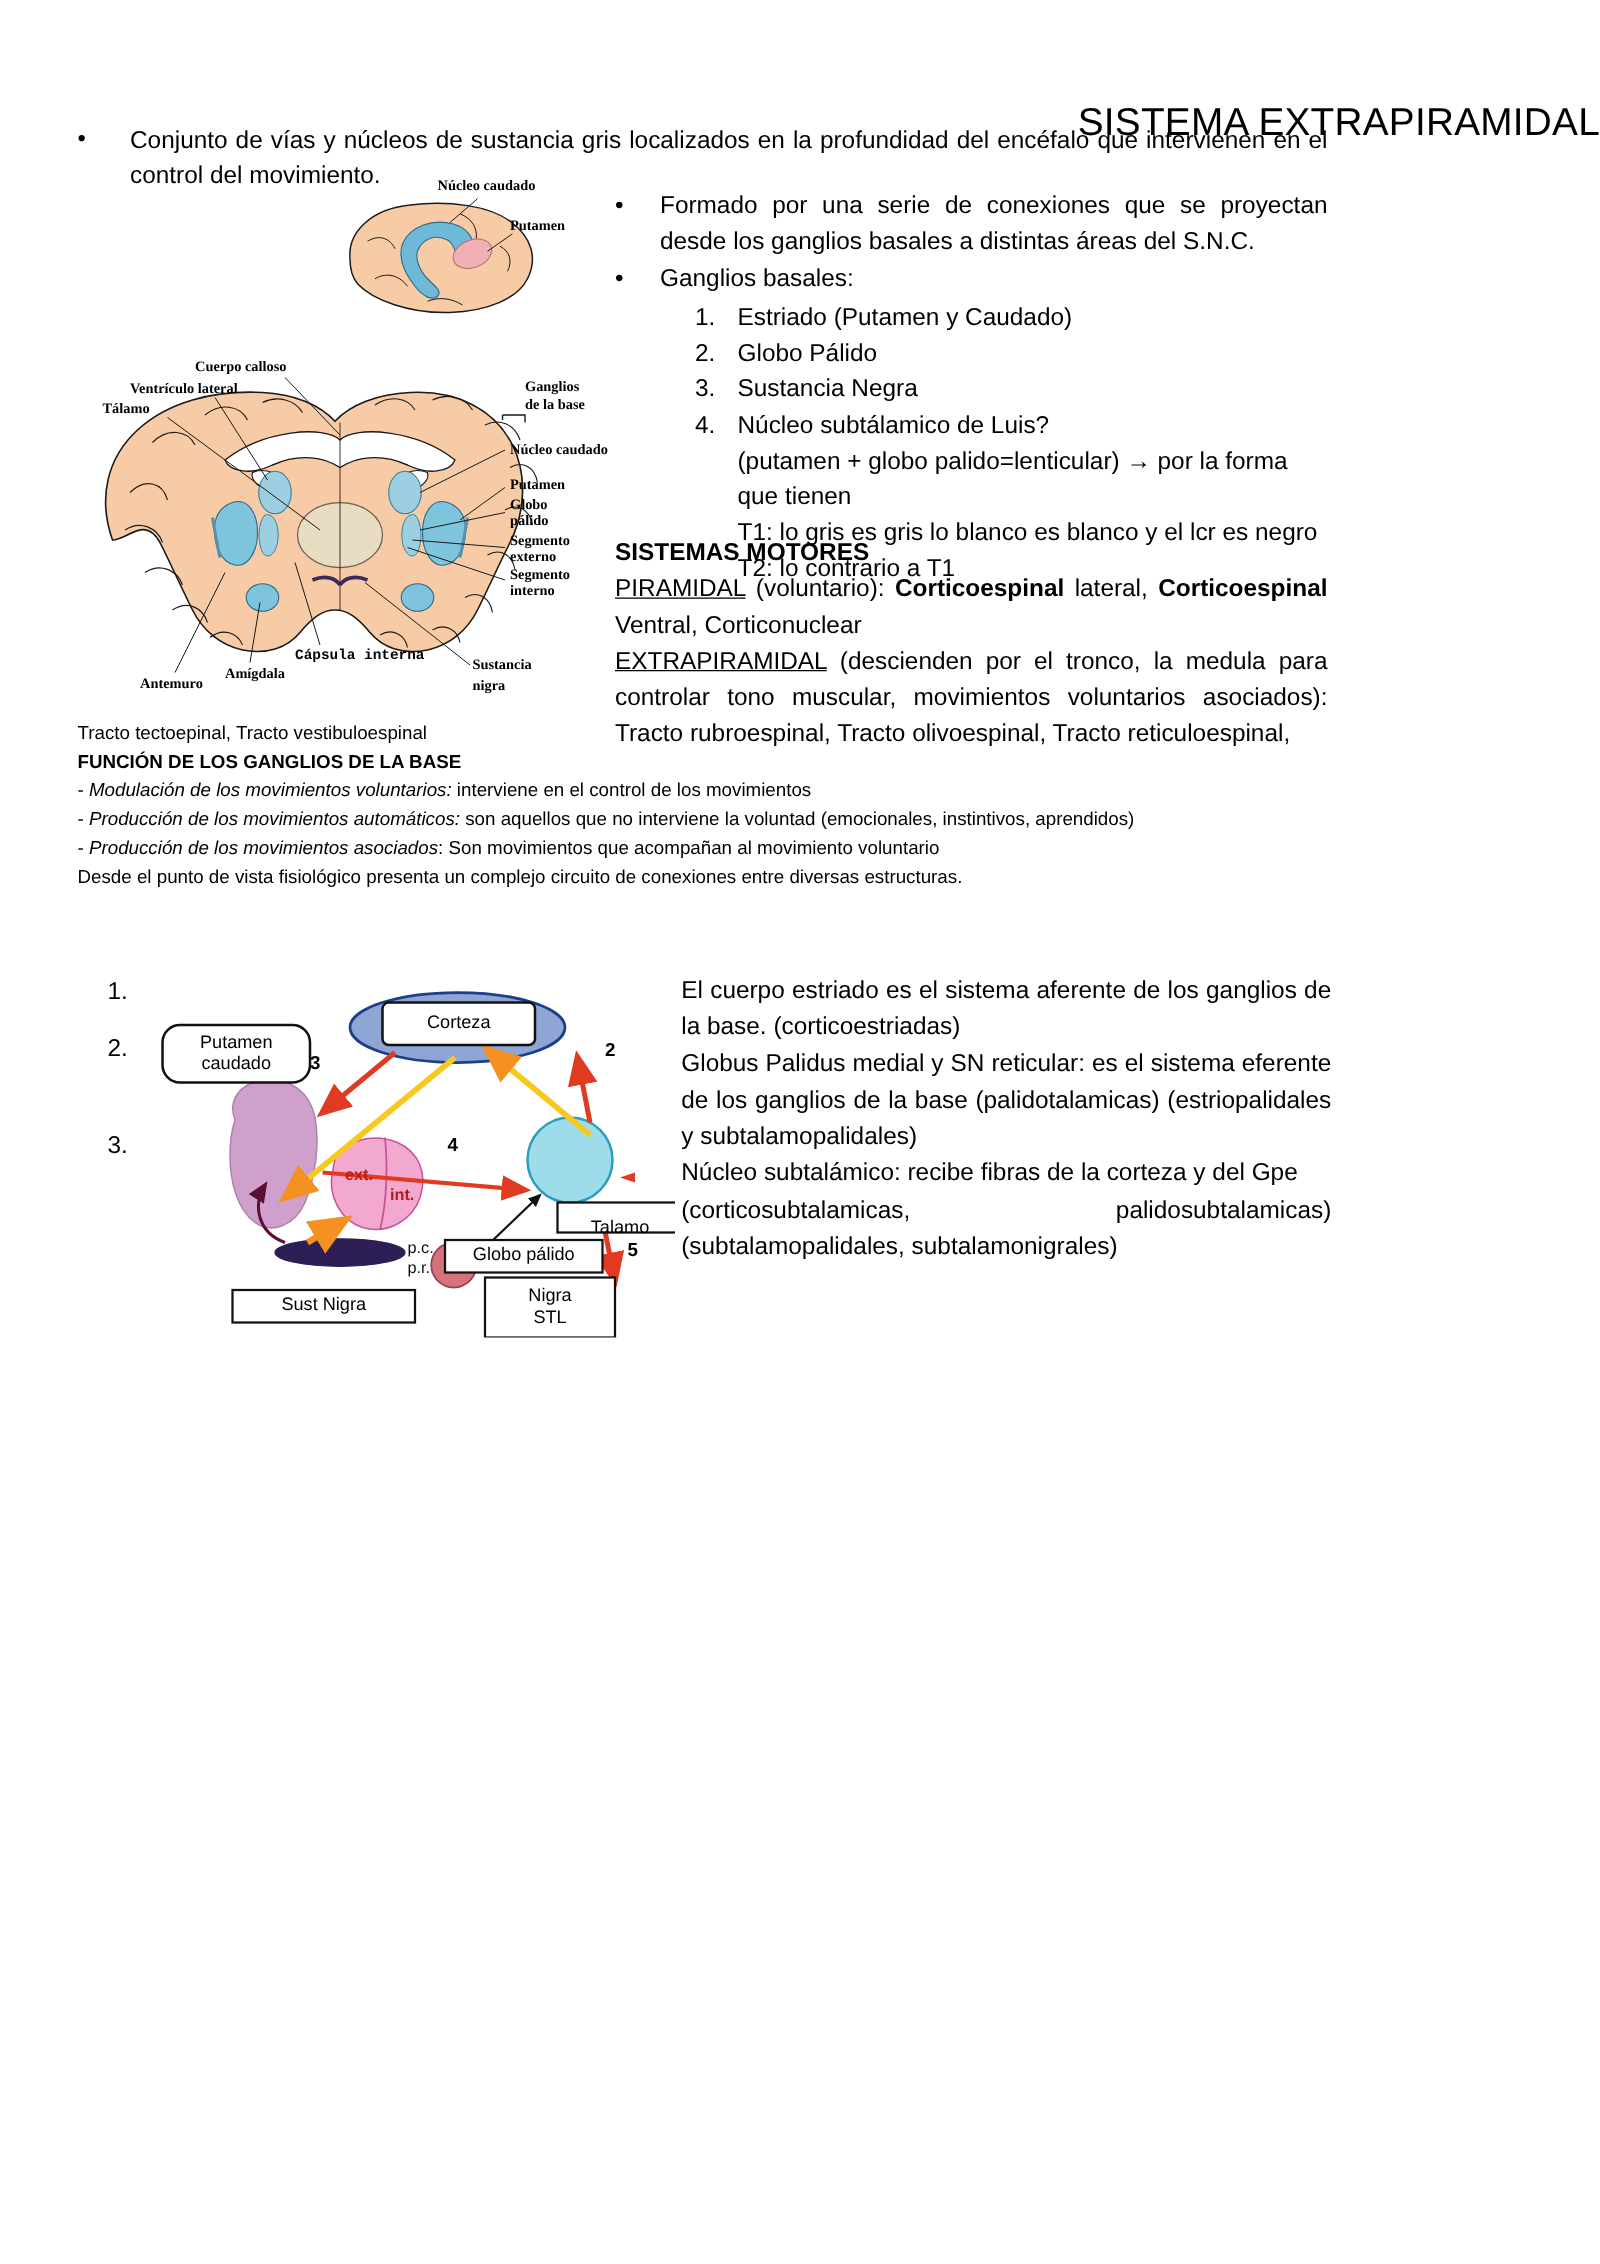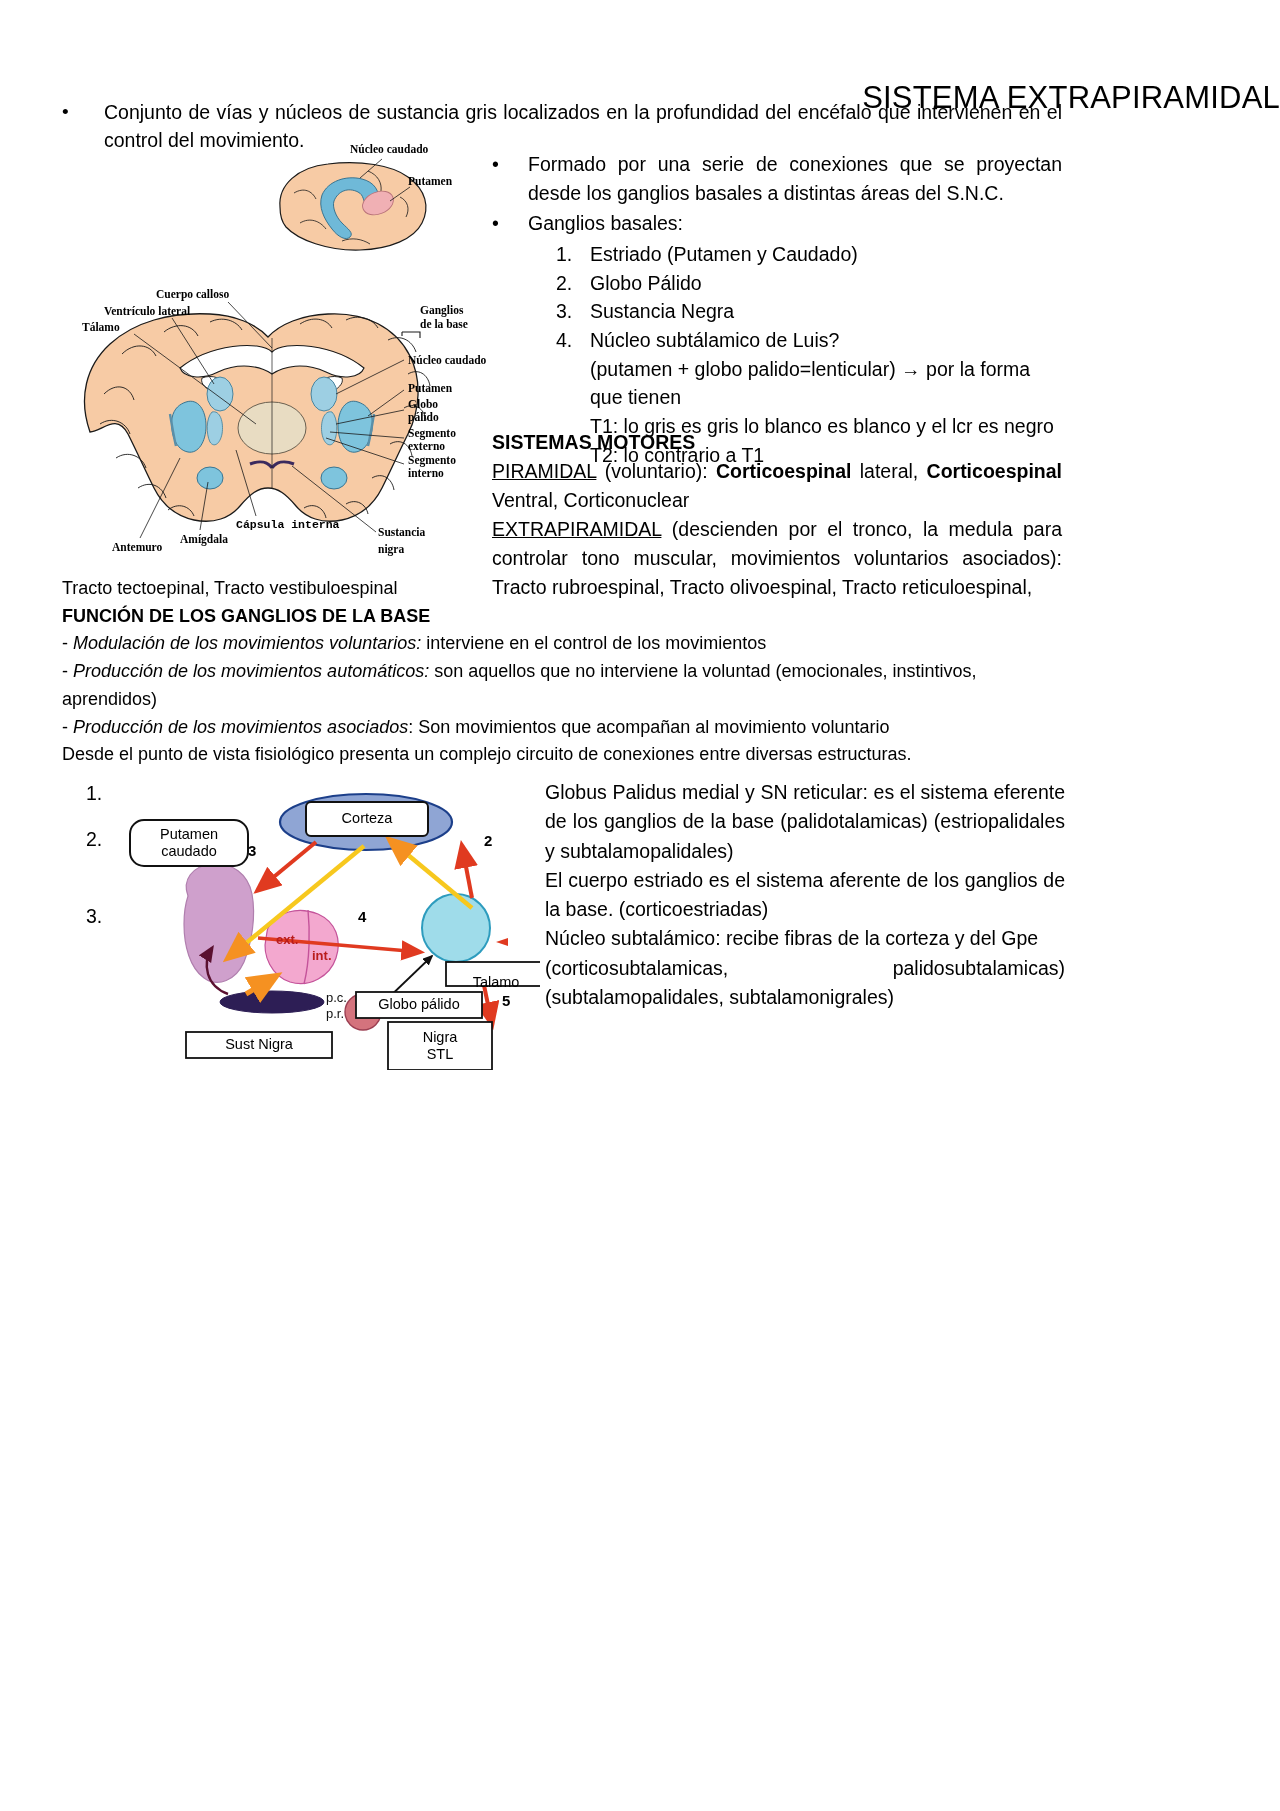--- a/index.html
+++ b/index.html
@@ -56,21 +56,21 @@
   .num-list li .t { flex:1; }
   .sub-note { padding-left: 98px; font-size:19.5px; line-height:1.47; }
   .sub-note .jline { display:block; }
 
   .motores { position:absolute; left:492px; top:428px; width:570px; }
   .motores .head { font-weight:bold; font-size:19.5px; line-height:1.5;}
   .motores p { margin:0; font-size:19.5px; line-height:1.48; text-align: justify; }
 
   
   .midblock { position:absolute; left:62px; top:575px; width:1008px; }
-  .midblock p { margin:0; font-size:18px; line-height:1.54; }
+  .midblock p { margin:0; font-size:15px; line-height:1.54; }
 
   
   .botright { position:absolute; left:545px; top:778px; width:520px; }
   .botright p { margin:0; font-size:19.5px; line-height:1.5; text-align: justify; }
 
   
   .marker { position:absolute; font-size:19.5px; }
 
   
   .fig1 { position: absolute; left: 250px; top: 145px; width: 240px; height: 120px; }
@@ -381,22 +381,22 @@
     <span class="pclbl" style="left:206px; top:226px;">p.r.</span>
 
     
     <span class="num" style="left:364px; top:52px;">2</span>
     <span class="num" style="left:128px; top:62px;">3</span>
     <span class="num" style="left:238px; top:128px;">4</span>
     <span class="num" style="left:382px; top:212px;">5</span>
   </div>
 
   <div class="botright">
+    <p>El cuerpo estriado es  el sistema aferente de los ganglios de la base. (corticoestriadas)</p>
     <p>Globus Palidus medial y SN reticular: es el sistema eferente de los ganglios de la base (palidotalamicas) (estriopalidales y subtalamopalidales)</p>
-    <p>El cuerpo estriado es  el sistema aferente de los ganglios de la base. (corticoestriadas)</p>
     <p>Núcleo subtalámico: recibe fibras de la corteza y del Gpe</p>
     <p style="display:flex; justify-content:space-between;">
       <span>(corticosubtalamicas,</span>
       <span>palidosubtalamicas)</span>
     </p>
     <p>(subtalamopalidales, subtalamonigrales)</p>
   </div>
 
 </div>
 

